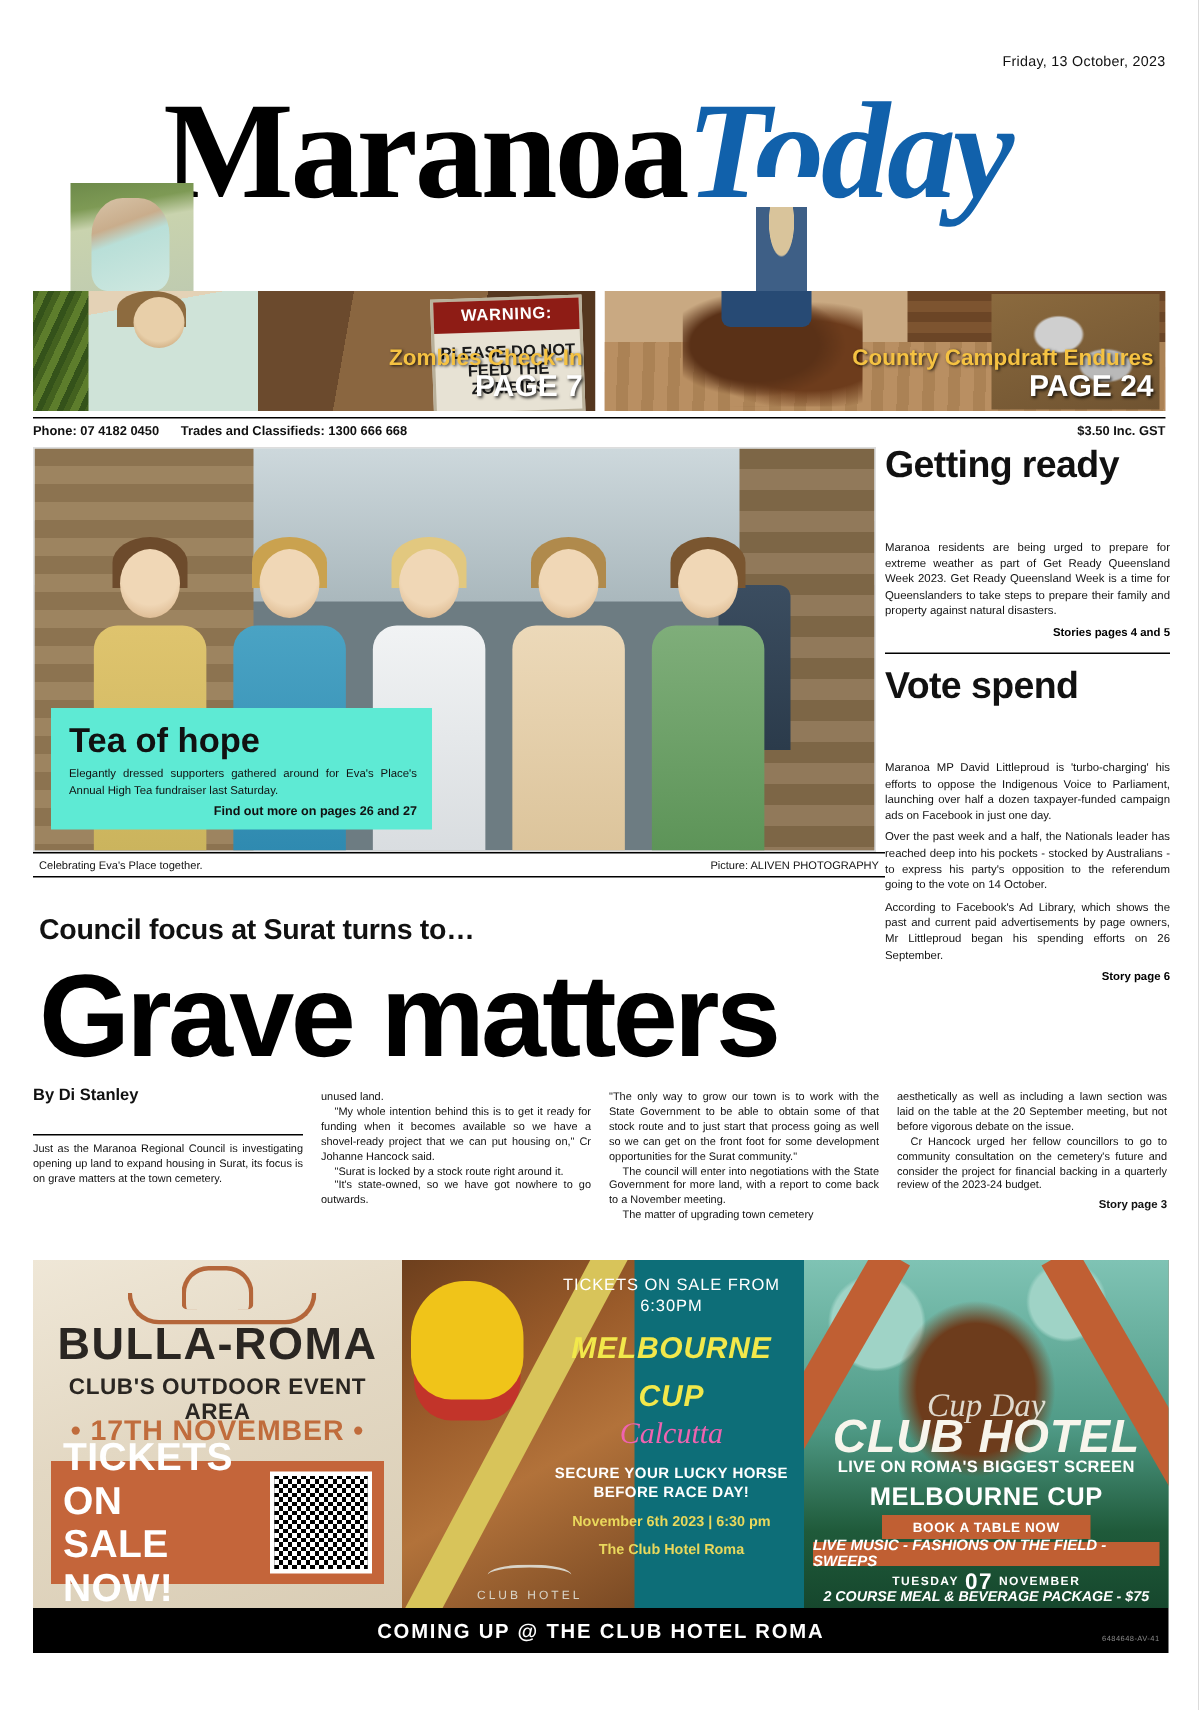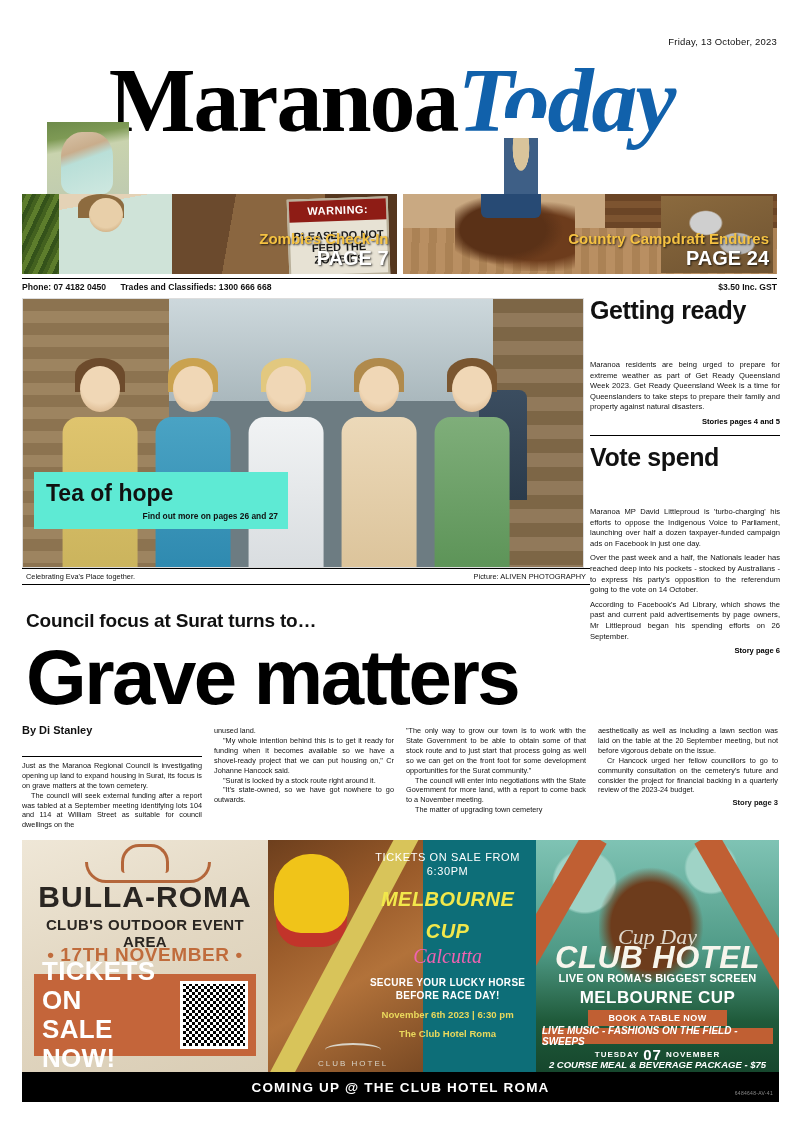--- a/index.html
+++ b/index.html
@@ -276,20 +276,21 @@
       <div class="pp p5">
           <div class="hair"></div>
           <div class="head"></div>
           <div class="body"></div>
         </div>
     </div>
   </div>
 
   <div class="caption-box">
     <div class="caption-h">Tea of hope</div>
+    <div class="caption-p">Elegantly dressed supporters gathered around for Eva's Place's Annual High Tea fundraiser last Saturday.</div>
     <div class="caption-more">Find out more on pages 26 and 27</div>
   </div>
 
   <div class="photocred">
     <div>Celebrating Eva's Place together.</div>
     <div>Picture: ALIVEN PHOTOGRAPHY</div>
   </div>
 
   <div class="rightcol">
     <div>
@@ -311,21 +312,20 @@
     </div>
   </div>
 
   <div class="kicker">Council focus at Surat turns to…</div>
   <div class="bighead">Grave matters</div>
 
   <div class="artcols">
     <div class="artcol">
       <div class="byline">By Di Stanley</div>
       <p class="noind">Just as the Maranoa Regional Council is investigating opening up land to expand housing in Surat, its focus is on grave matters at the town cemetery.</p>
-      <p>The council will seek external funding after a report was tabled at a September meeting identifying lots 104 and 114 at William Street as suitable for council dwellings on the</p>
     </div>
     <div class="artcol">
       <p class="noind">unused land.</p>
       <p>"My whole intention behind this is to get it ready for funding when it becomes available so we have a shovel-ready project that we can put housing on," Cr Johanne Hancock said.</p>
       <p>"Surat is locked by a stock route right around it.</p>
       <p>"It's state-owned, so we have got nowhere to go outwards.</p>
     </div>
     <div class="artcol">
       <p class="noind">"The only way to grow our town is to work with the State Government to be able to obtain some of that stock route and to just start that process going as well so we can get on the front foot for some development opportunities for the Surat community."</p>
       <p>The council will enter into negotiations with the State Government for more land, with a report to come back to a November meeting.</p>

